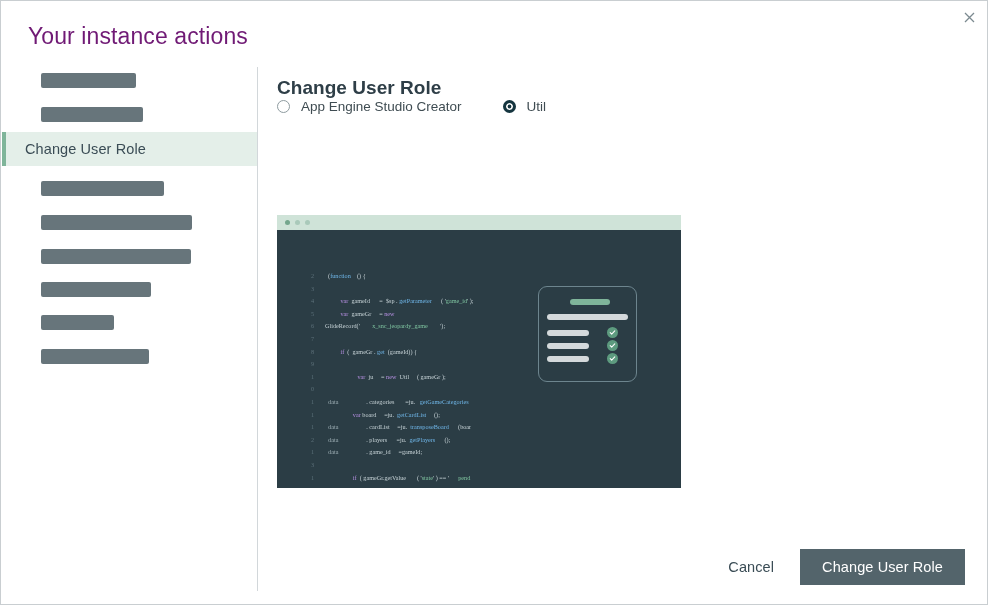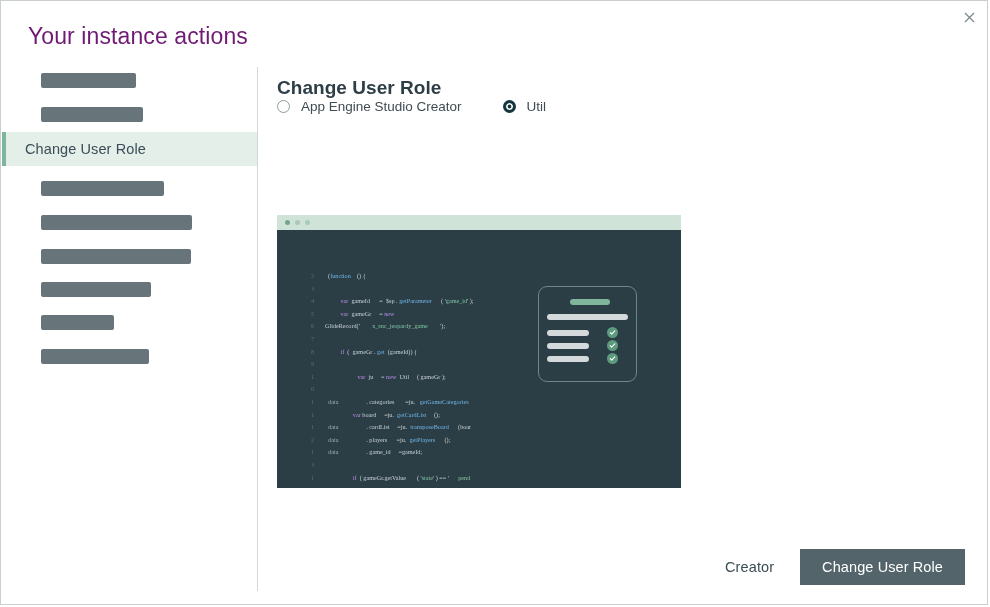--- a/index.html
+++ b/index.html
@@ -414,17 +414,17 @@
         <span class="check-circ c3">
           <svg width="7" height="7" viewBox="0 0 8 8">
               <path d="M1.4 4.2 L3.1 5.9 L6.6 2.2" stroke="#ffffff" stroke-width="1.2" fill="none" stroke-linecap="round" stroke-linejoin="round"></path>
             </svg>
         </span>
       </div>
     </div>
   </div>
 
   <div id="footer">
-    <button id="cancel-button">Creator</button>
+    <button id="cancel-button">Cancel</button>
     <button id="primary-button">Change User Role</button>
   </div>
 
 </div>
 
 </body></html>

